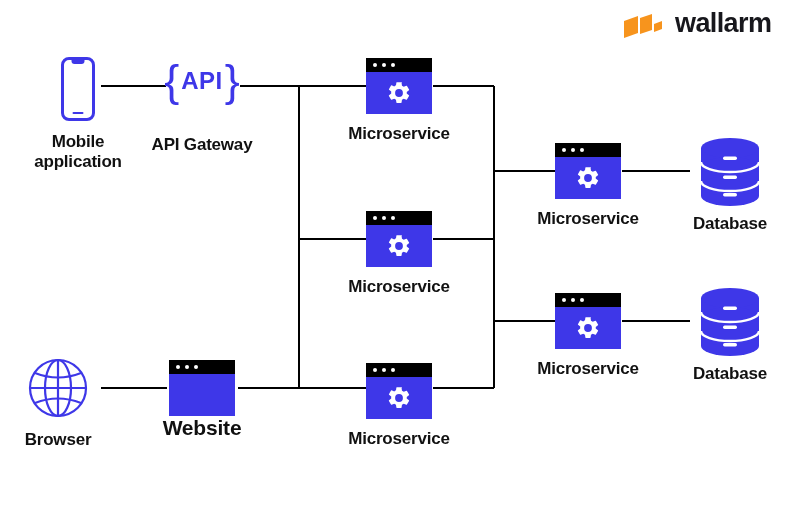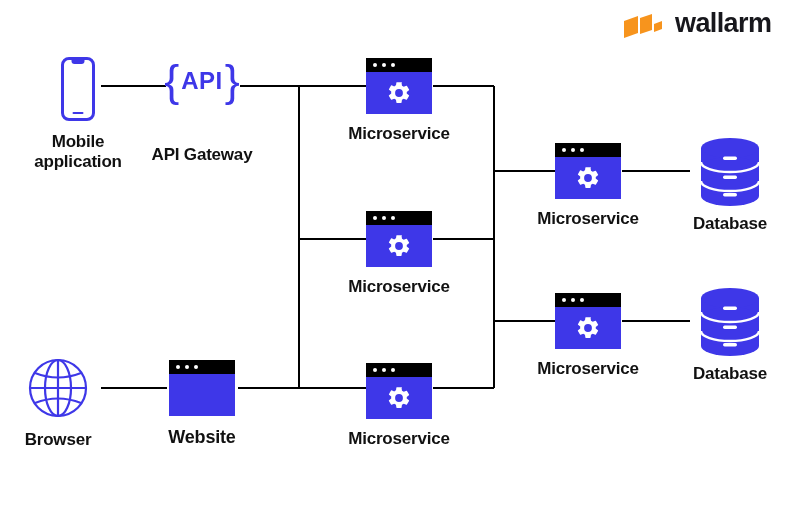--- a/index.html
+++ b/index.html
@@ -107,21 +107,21 @@
   <div class="label" style="font-size:17px;margin-top:11px;width:130px;">Mobile
 application</div>
 </div>
 
 <div class="node" style="left:152px;top:58px;width:100px;">
   <div class="api-wrap">
     <span class="api-brace">{</span>
     <span class="api-text">API</span>
     <span class="api-brace">}</span>
   </div>
-  <div class="label" style="font-size:17px;margin-top:42px;width:150px;">API Gateway</div>
+  <div class="label" style="font-size:17px;margin-top:32px;width:150px;">API Gateway</div>
 </div>
 
 <div class="node" style="left:349px;top:58px;width:100px;">
   <div class="win">
     <div class="win-bar">
       <span class="win-dot"></span>
       <span class="win-dot"></span>
       <span class="win-dot"></span>
     </div>
     <div class="win-body">
@@ -260,14 +260,14 @@
 
 <div class="node" style="left:152px;top:360px;width:100px;">
   <div class="win plain">
     <div class="win-bar">
       <span class="win-dot"></span>
       <span class="win-dot"></span>
       <span class="win-dot"></span>
     </div>
     <div class="win-body"></div>
   </div>
-  <div class="label" style="font-size:18px;margin-top:11px;width:150px;">Website</div>
+  <div class="label" style="font-size:21px;width:150px;">Website</div>
 </div>
 
 </body></html>

